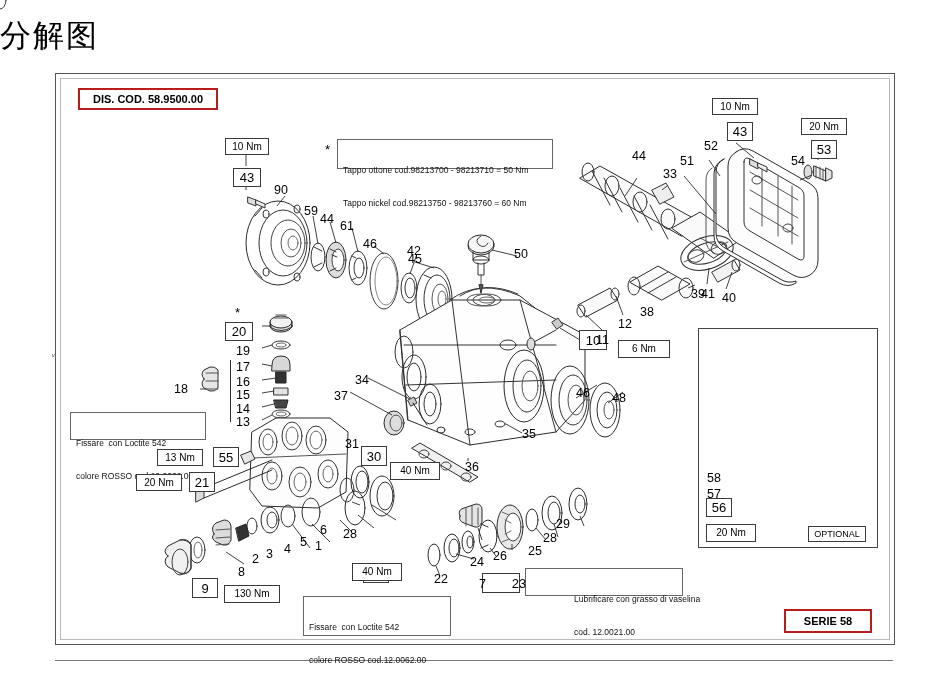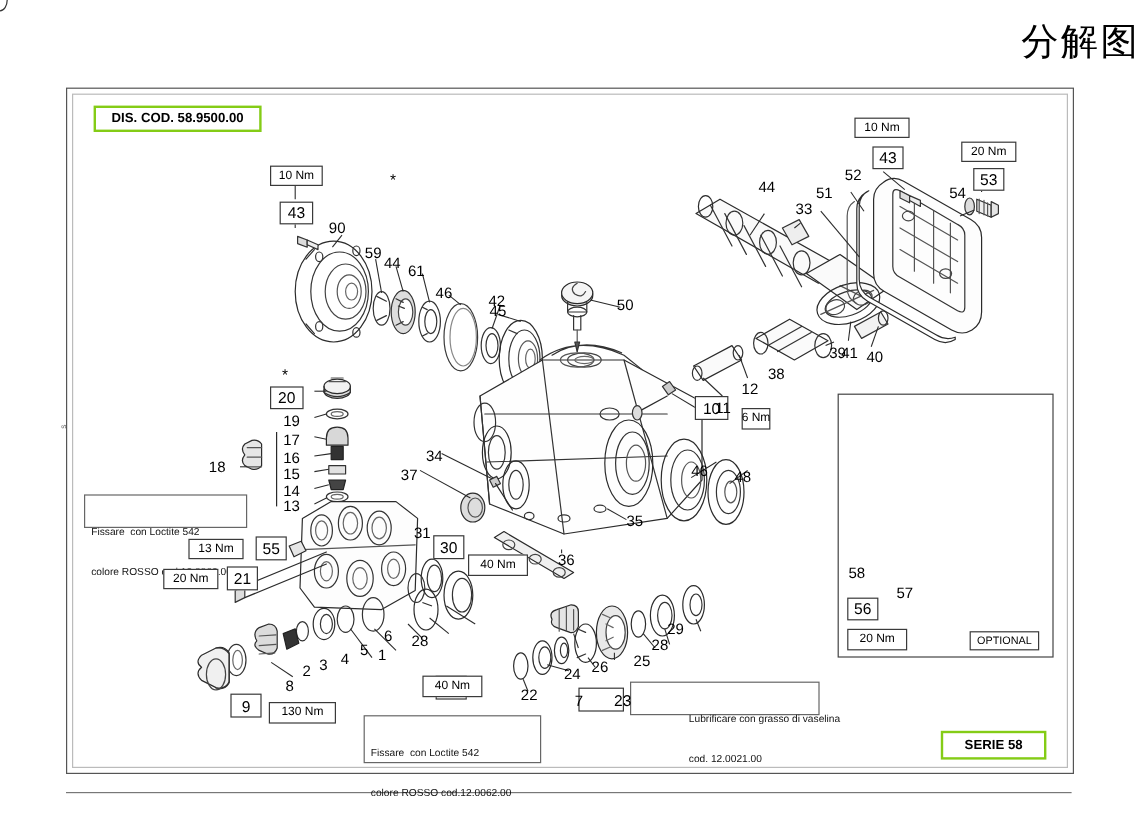--- a/index.html
+++ b/index.html
@@ -8,21 +8,21 @@
     background:#ffffff;
     font-family:"Liberation Sans","DejaVu Sans",sans-serif;
     overflow:hidden;
     position:relative;
   }
   #page{position:absolute;left:0;top:0;width:950px;height:682px;}
 
   
   .page-title{
     position:absolute;left:0;top:16px;width:950px;
-    text-align:right;
+    text-align:left;
     font-size:31px;line-height:38px;
     font-family:"DejaVu Sans","Liberation Sans",sans-serif;
     color:#000;letter-spacing:2px;
   }
 
   
   .sheet{
     position:absolute;left:55px;top:73px;width:838px;height:570px;
     border:1px solid #555;background:#fff;
   }
@@ -44,21 +44,21 @@
     position:absolute;
     border:1px solid #3a3a3a;
     background:#fff;
     font-size:11px;
     line-height:1;
     color:#000;
     display:flex;align-items:center;justify-content:center;
     box-sizing:border-box;
     white-space:nowrap;
   }
-  .bx.strong{border:2px solid #84cc16;font-weight:bold;}
+  .bx.strong{border:2px solid #b91c1c;font-weight:bold;}
   .bx.nm{font-size:10px;padding:0 4px;}
   .bx.num{font-size:13px;}
 
   
   .cn{
     position:absolute;
     font-size:12.5px;color:#000;
     line-height:1;
     white-space:nowrap;
   }
@@ -416,20 +416,24 @@
       <path d="M736,494 L744,491"></path>
       <path d="M736,510 L744,507"></path>
     </g>
   </svg>
 
   <div class="bx strong" style="left:78px;top:88px;width:140px;height:22px;">DIS. COD. 58.9500.00</div>
 
   <div class="bx strong" style="left:784px;top:609px;width:88px;height:24px;">SERIE 58</div>
 
   <div class="star" style="left:325px;top:143px;">*</div>
+  <div class="note" style="left:337px;top:139px;width:216px;height:30px;">
+    <div>Tappo ottone cod.98213700 - 98213710 = 50 Nm</div>
+    <div>Tappo nickel cod.98213750 - 98213760 = 60 Nm</div>
+  </div>
 
   <div class="note" style="left:70px;top:412px;width:136px;height:28px;">
     <div>Fissare  con Loctite 542</div>
     <div>colore ROSSO cod 12.0062.00</div>
   </div>
 
   <div class="note" style="left:303px;top:596px;width:148px;height:40px;">
     <div>Fissare  con Loctite 542</div>
     <div>colore ROSSO cod.12.0062.00</div>
     
@@ -464,21 +468,21 @@
   <div class="bx num" style="left:192px;top:578px;width:26px;height:20px;">9</div>
   <div class="bx nm" style="left:224px;top:585px;width:56px;height:18px;">130 Nm</div>
 
   <div class="bx num" style="left:361px;top:446px;width:26px;height:20px;">30</div>
   <div class="bx nm" style="left:390px;top:462px;width:50px;height:18px;">40 Nm</div>
 
   <div class="bx num" style="left:363px;top:539px;width:26px;height:20px;margin-top:24px;">32</div>
   <div class="bx nm" style="left:352px;top:563px;width:50px;height:18px;">40 Nm</div>
 
   <div class="bx num" style="left:579px;top:330px;width:28px;height:20px;">10</div>
-  <div class="bx nm" style="left:618px;top:340px;width:24px;height:18px;">6 Nm</div>
+  <div class="bx nm" style="left:618px;top:340px;width:52px;height:18px;">6 Nm</div>
 
   <div class="bx num" style="left:482px;top:573px;width:26px;height:20px;padding-left:36px;">23</div>
 
   <div class="bx num" style="left:706px;top:498px;width:26px;height:19px;">56</div>
   <div class="bx nm" style="left:706px;top:524px;width:50px;height:18px;">20 Nm</div>
 
   <div class="cn" style="left:274px;top:184px;">90</div>
   <div class="cn" style="left:304px;top:205px;">59</div>
   <div class="cn" style="left:320px;top:213px;">44</div>
   <div class="cn" style="left:340px;top:220px;">61</div>
@@ -528,15 +532,15 @@
   <div class="cn" style="left:238px;top:566px;">8</div>
 
   <div class="cn" style="left:434px;top:573px;">22</div>
   <div class="cn" style="left:470px;top:556px;">24</div>
   <div class="cn" style="left:493px;top:550px;">26</div>
   <div class="cn" style="left:528px;top:545px;">25</div>
   <div class="cn" style="left:543px;top:532px;">28</div>
   <div class="cn" style="left:556px;top:518px;">29</div>
 
   <div class="cn" style="left:707px;top:472px;">58</div>
-  <div class="cn" style="left:707px;top:488px;margin-left:40px;">57</div>
+  <div class="cn" style="left:707px;top:488px;">57</div>
 
 </div>
 
 </body></html>

